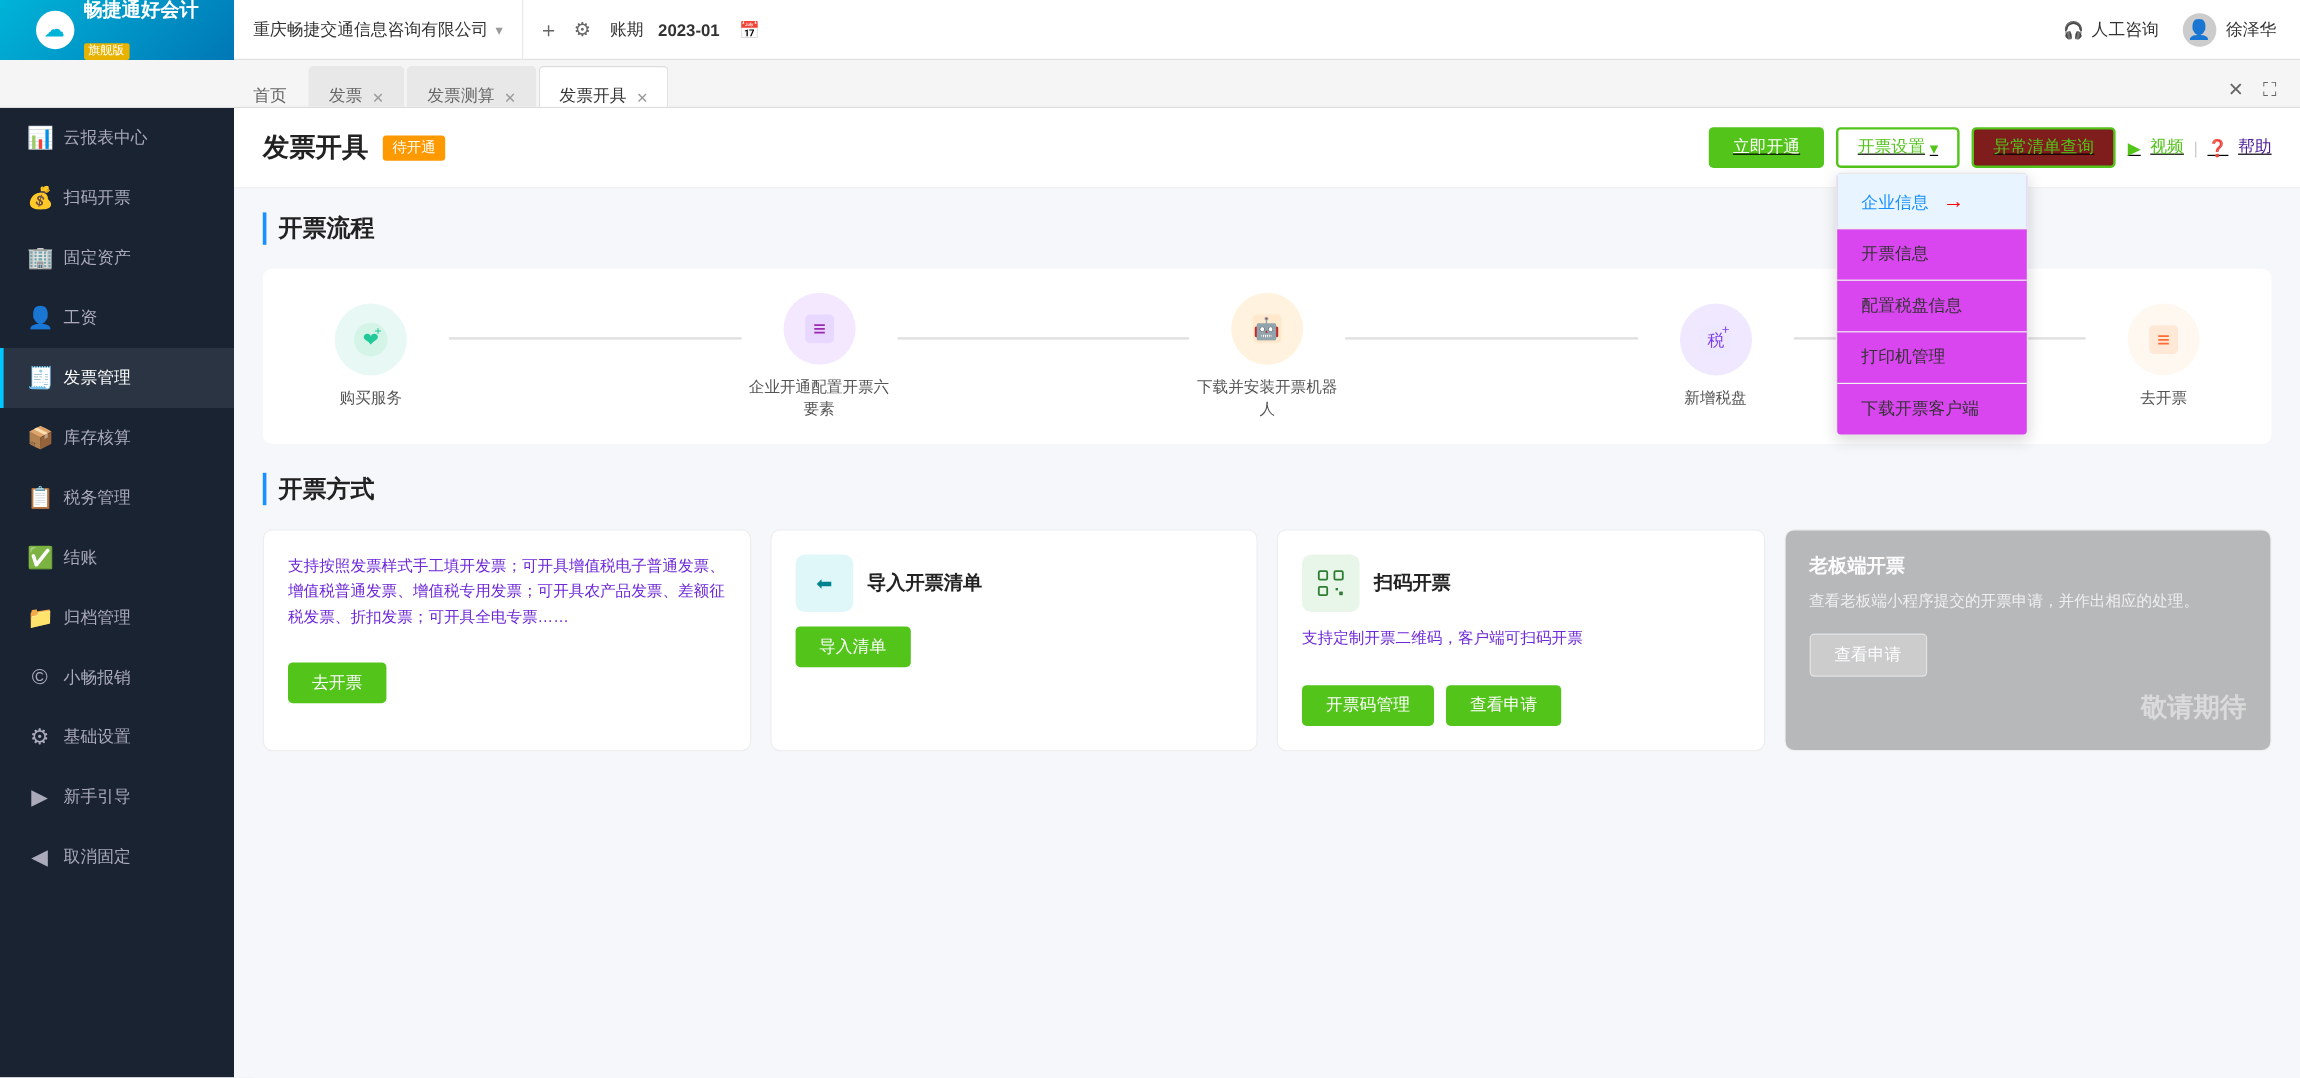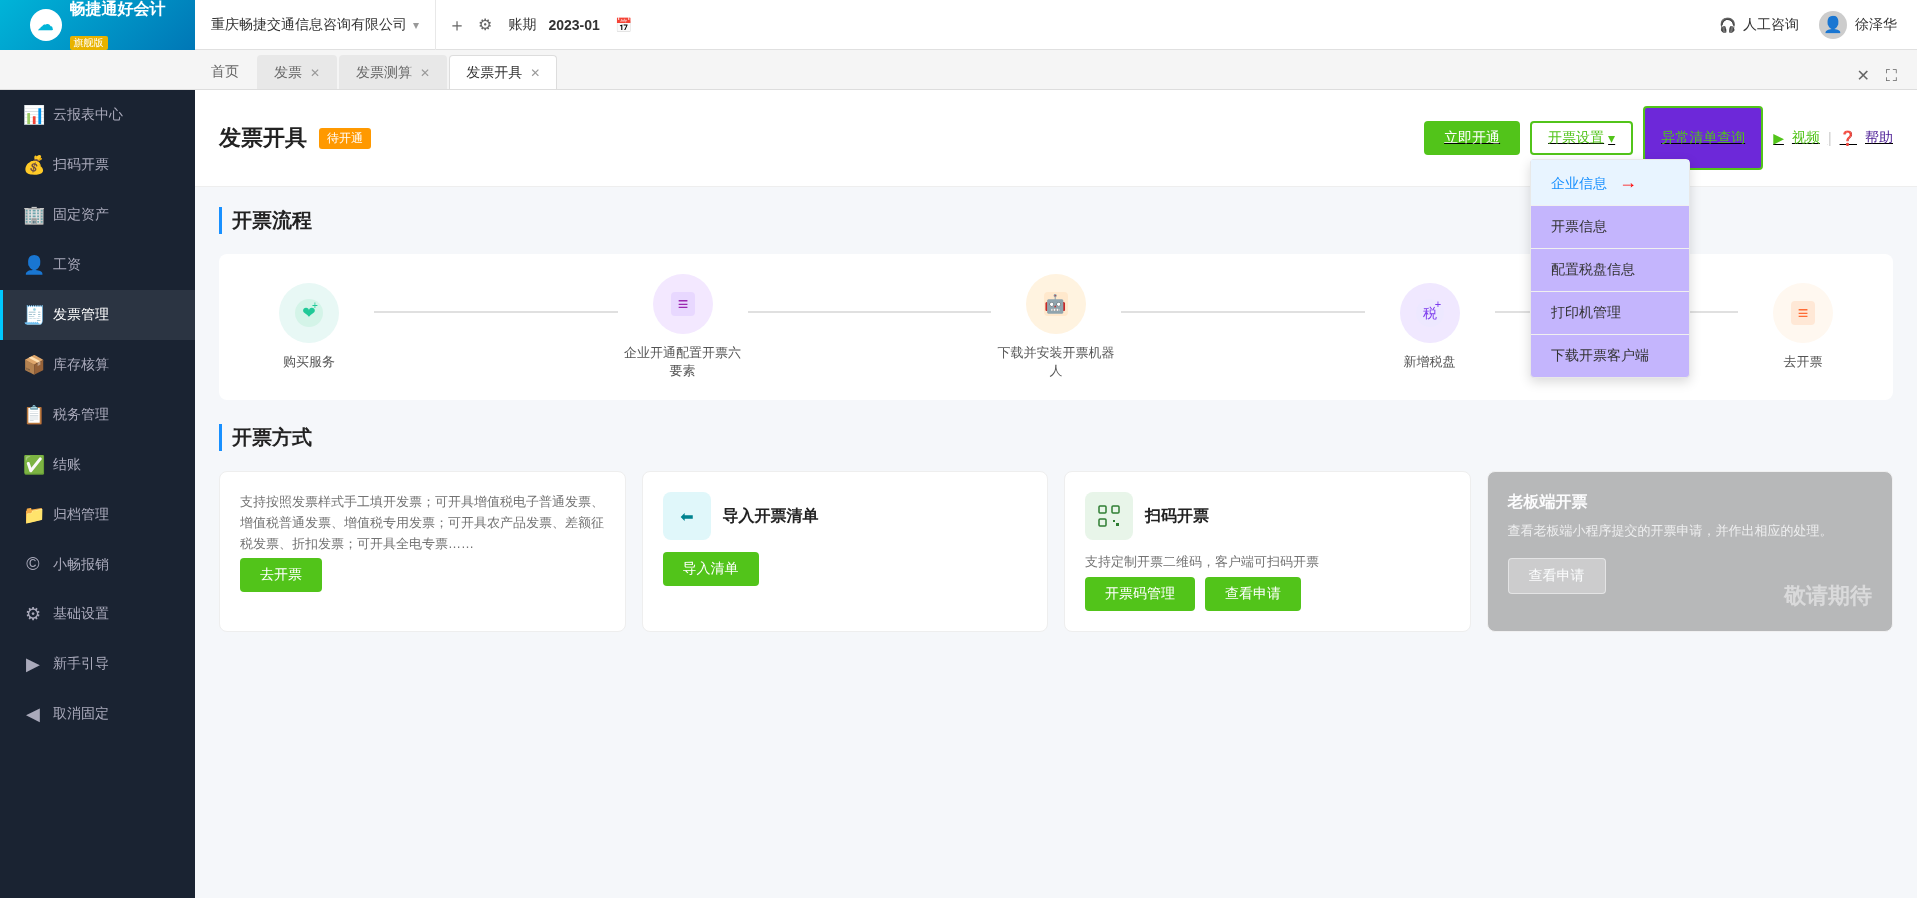--- a/index.html
+++ b/index.html
@@ -67,21 +67,21 @@
       background: #f5f5f5;
       display: flex;
       align-items: flex-end;
       padding-left: 195px;
       flex-shrink: 0;
       border-bottom: 1px solid #ddd;
     }
     .tab {
       height: 34px;
       padding: 0 16px;
-      display: flex; align-items: center; gap: 8px;
+      display: flex; align-items: flex-end; gap: 8px;
       font-size: 14px;
       color: #666;
       cursor: pointer;
       border: 1px solid transparent;
       border-bottom: none;
       border-radius: 4px 4px 0 0;
       background: #e8e8e8;
       margin-right: 2px;
     }
     .tab.active {
@@ -159,36 +159,36 @@
       background: #fff;
       color: #52c41a;
       border: 2px solid #52c41a;
       padding: 6px 16px;
       border-radius: 4px;
       font-size: 14px;
       cursor: pointer;
       display: flex; align-items: center; gap: 4px;
     }
     .btn-warning-outline {
-      background: #6d28d9;
+      background: #7f1d1d;
       color: #52c41a;
       border: 2px solid #52c41a;
-      padding: 21px 16px;
+      padding: 6px 16px;
       border-radius: 4px;
       font-size: 14px;
       cursor: pointer;
     }
 
     
     .dropdown-container { position: relative; }
     .dropdown-menu {
       position: absolute;
       top: calc(100% + 4px);
       left: 0;
-      background: #c4b5fd;
+      background: #d946ef;
       border: 1px solid #e8e8e8;
       border-radius: 4px;
       box-shadow: 0 4px 12px rgba(0,0,0,0.15);
       min-width: 160px;
       z-index: 1000;
     }
     .dropdown-item {
       padding: 12px 20px;
       font-size: 14px;
       color: #333;
@@ -261,21 +261,21 @@
     }
     .method-icon {
       width: 48px; height: 48px; border-radius: 8px;
       display: flex; align-items: center; justify-content: center;
       font-size: 24px;
     }
     .method-icon.blue { background: #e3f2fd; color: #1976d2; }
     .method-icon.cyan { background: #e0f7fa; color: #00838f; }
     .method-icon.teal2 { background: #e8f5e9; color: #2e7d32; }
     .method-name { font-size: 16px; font-weight: bold; color: #222; }
-    .method-desc { font-size: 13px; color: #737373; line-height: 1.6; margin-bottom: 4px; }
+    .method-desc { font-size: 13px; color: #6d28d9; line-height: 1.6; margin-bottom: 28px; }
     .method-btn {
       background: #52c41a;
       color: #fff;
       border: none;
       padding: 8px 20px;
       border-radius: 4px;
       font-size: 14px;
       cursor: pointer;
     }
     .boss-title { font-size: 16px; font-weight: bold; color: #fff; margin-bottom: 8px; }

